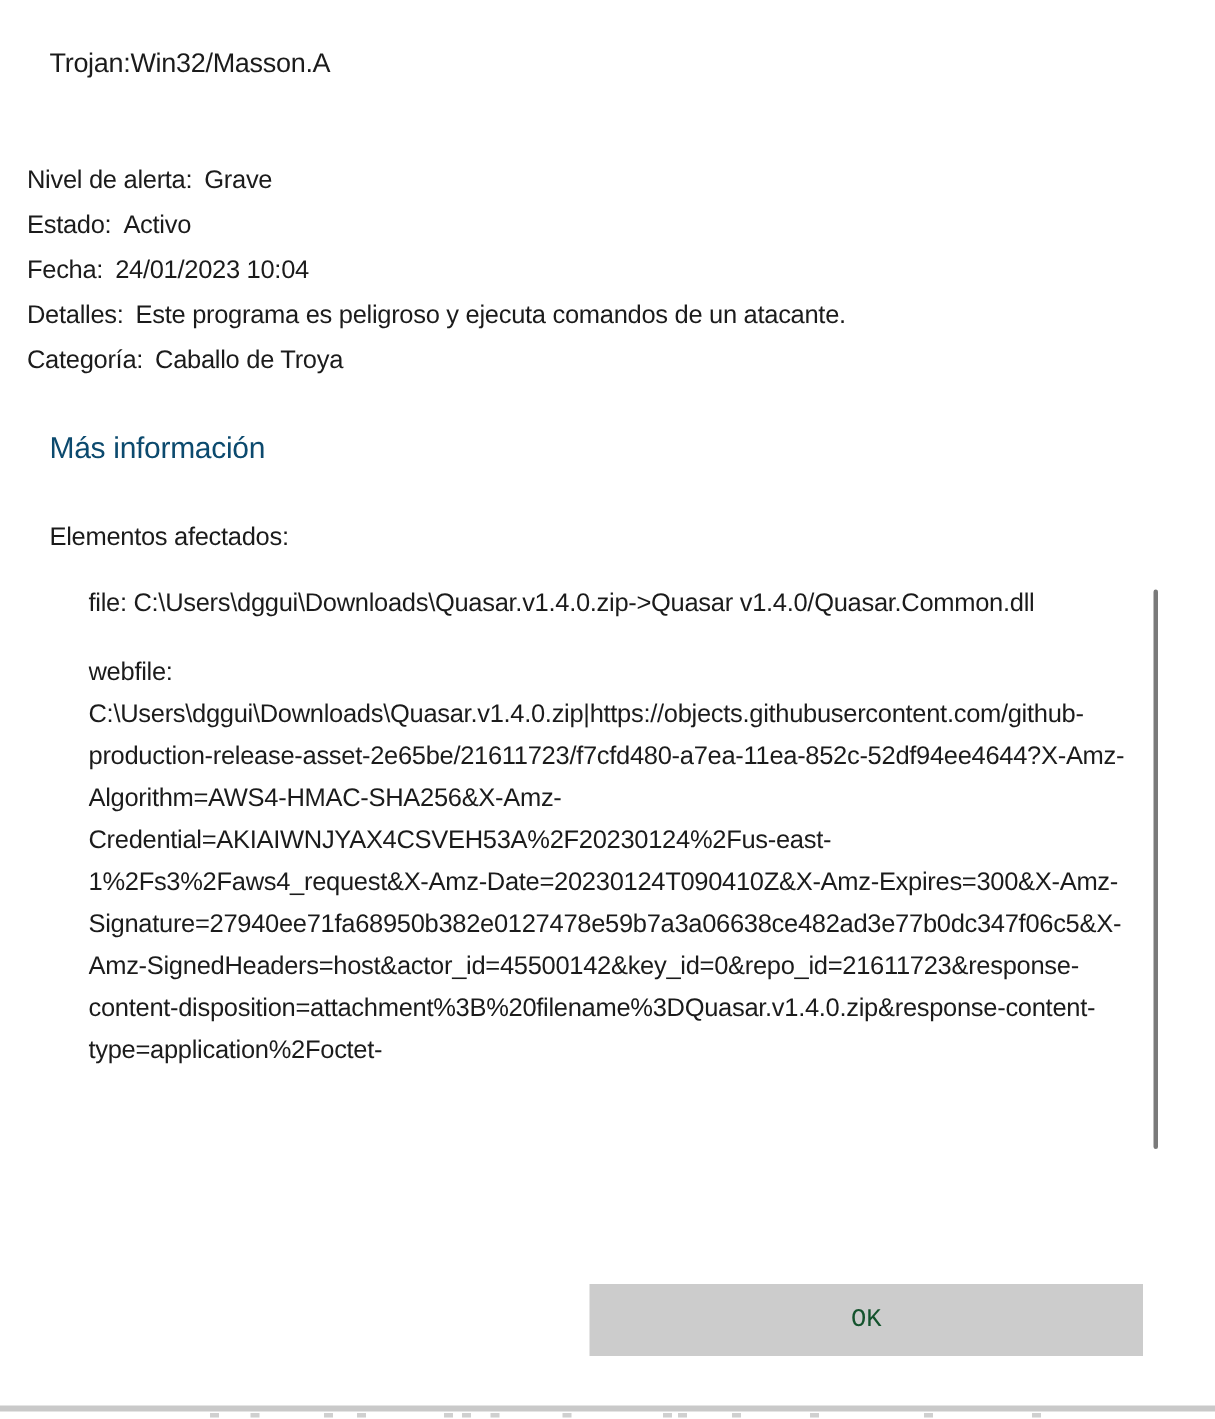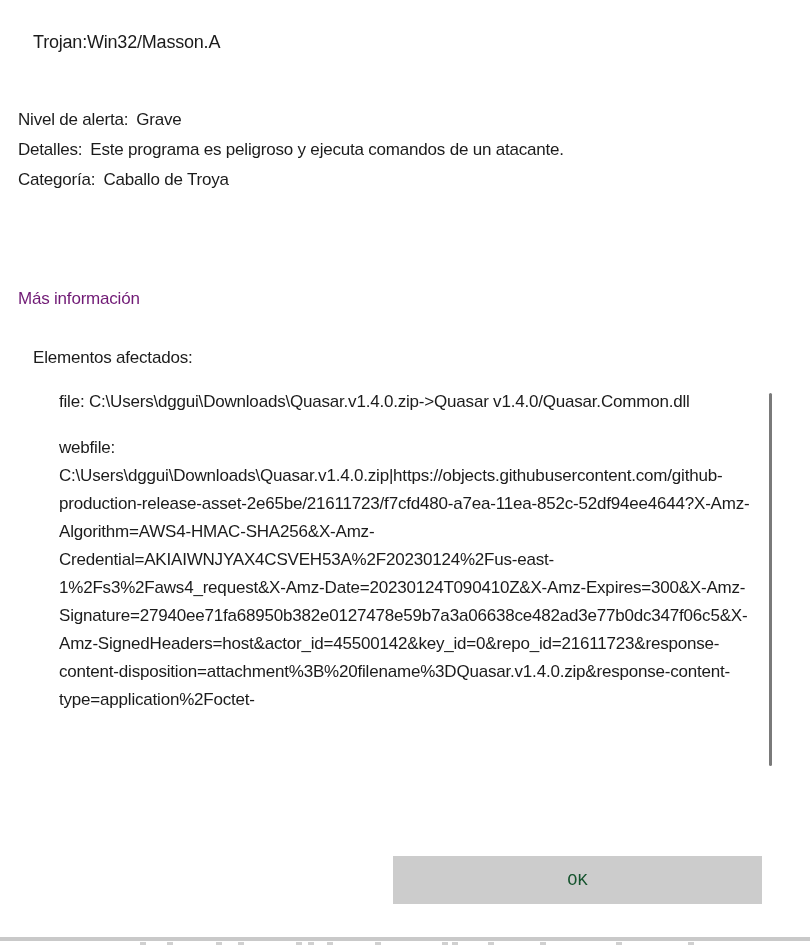--- a/index.html
+++ b/index.html
@@ -16,23 +16,23 @@
     position:absolute;left:33px;top:30px;
     font-size:18px;line-height:25px;
   }
   .fields{
     position:absolute;left:18px;top:105px;width:760px;
     font-size:17px;
   }
   .field-row{height:30px;line-height:30px;white-space:nowrap;}
   .fvalue{margin-left:8px;}
   .link{
-    position:absolute;left:18px;top:287px;
-    font-size:17px;line-height:24px;
-    color:#701a75;text-decoration:none;cursor:pointer;
+    position:absolute;left:33px;top:287px;
+    font-size:20px;line-height:24px;
+    color:#0c4a6e;text-decoration:none;cursor:pointer;
   }
   .heading{
     position:absolute;left:33px;top:346px;
     font-size:17px;line-height:24px;
   }
   .listwrap{
     position:absolute;left:59px;top:388px;
     width:700px;height:440px;
     overflow:hidden;
     font-size:17px;line-height:28px;
@@ -72,20 +72,26 @@
 
 <div class="dialog">
 
   <div class="title">Trojan:Win32/Masson.A</div>
 
   <div class="fields">
     <div class="field-row">
       <span class="flabel">Nivel de alerta:</span><span class="fvalue">Grave</span>
     </div>
     <div class="field-row">
+      <span class="flabel">Estado:</span><span class="fvalue">Activo</span>
+    </div>
+    <div class="field-row">
+      <span class="flabel">Fecha:</span><span class="fvalue">24/01/2023 10:04</span>
+    </div>
+    <div class="field-row">
       <span class="flabel">Detalles:</span><span class="fvalue">Este programa es peligroso y ejecuta comandos de un atacante.</span>
     </div>
     <div class="field-row">
       <span class="flabel">Categoría:</span><span class="fvalue">Caballo de Troya</span>
     </div>
   </div>
 
   <a class="link">Más información</a>
 
   <div class="heading">Elementos afectados:</div>

